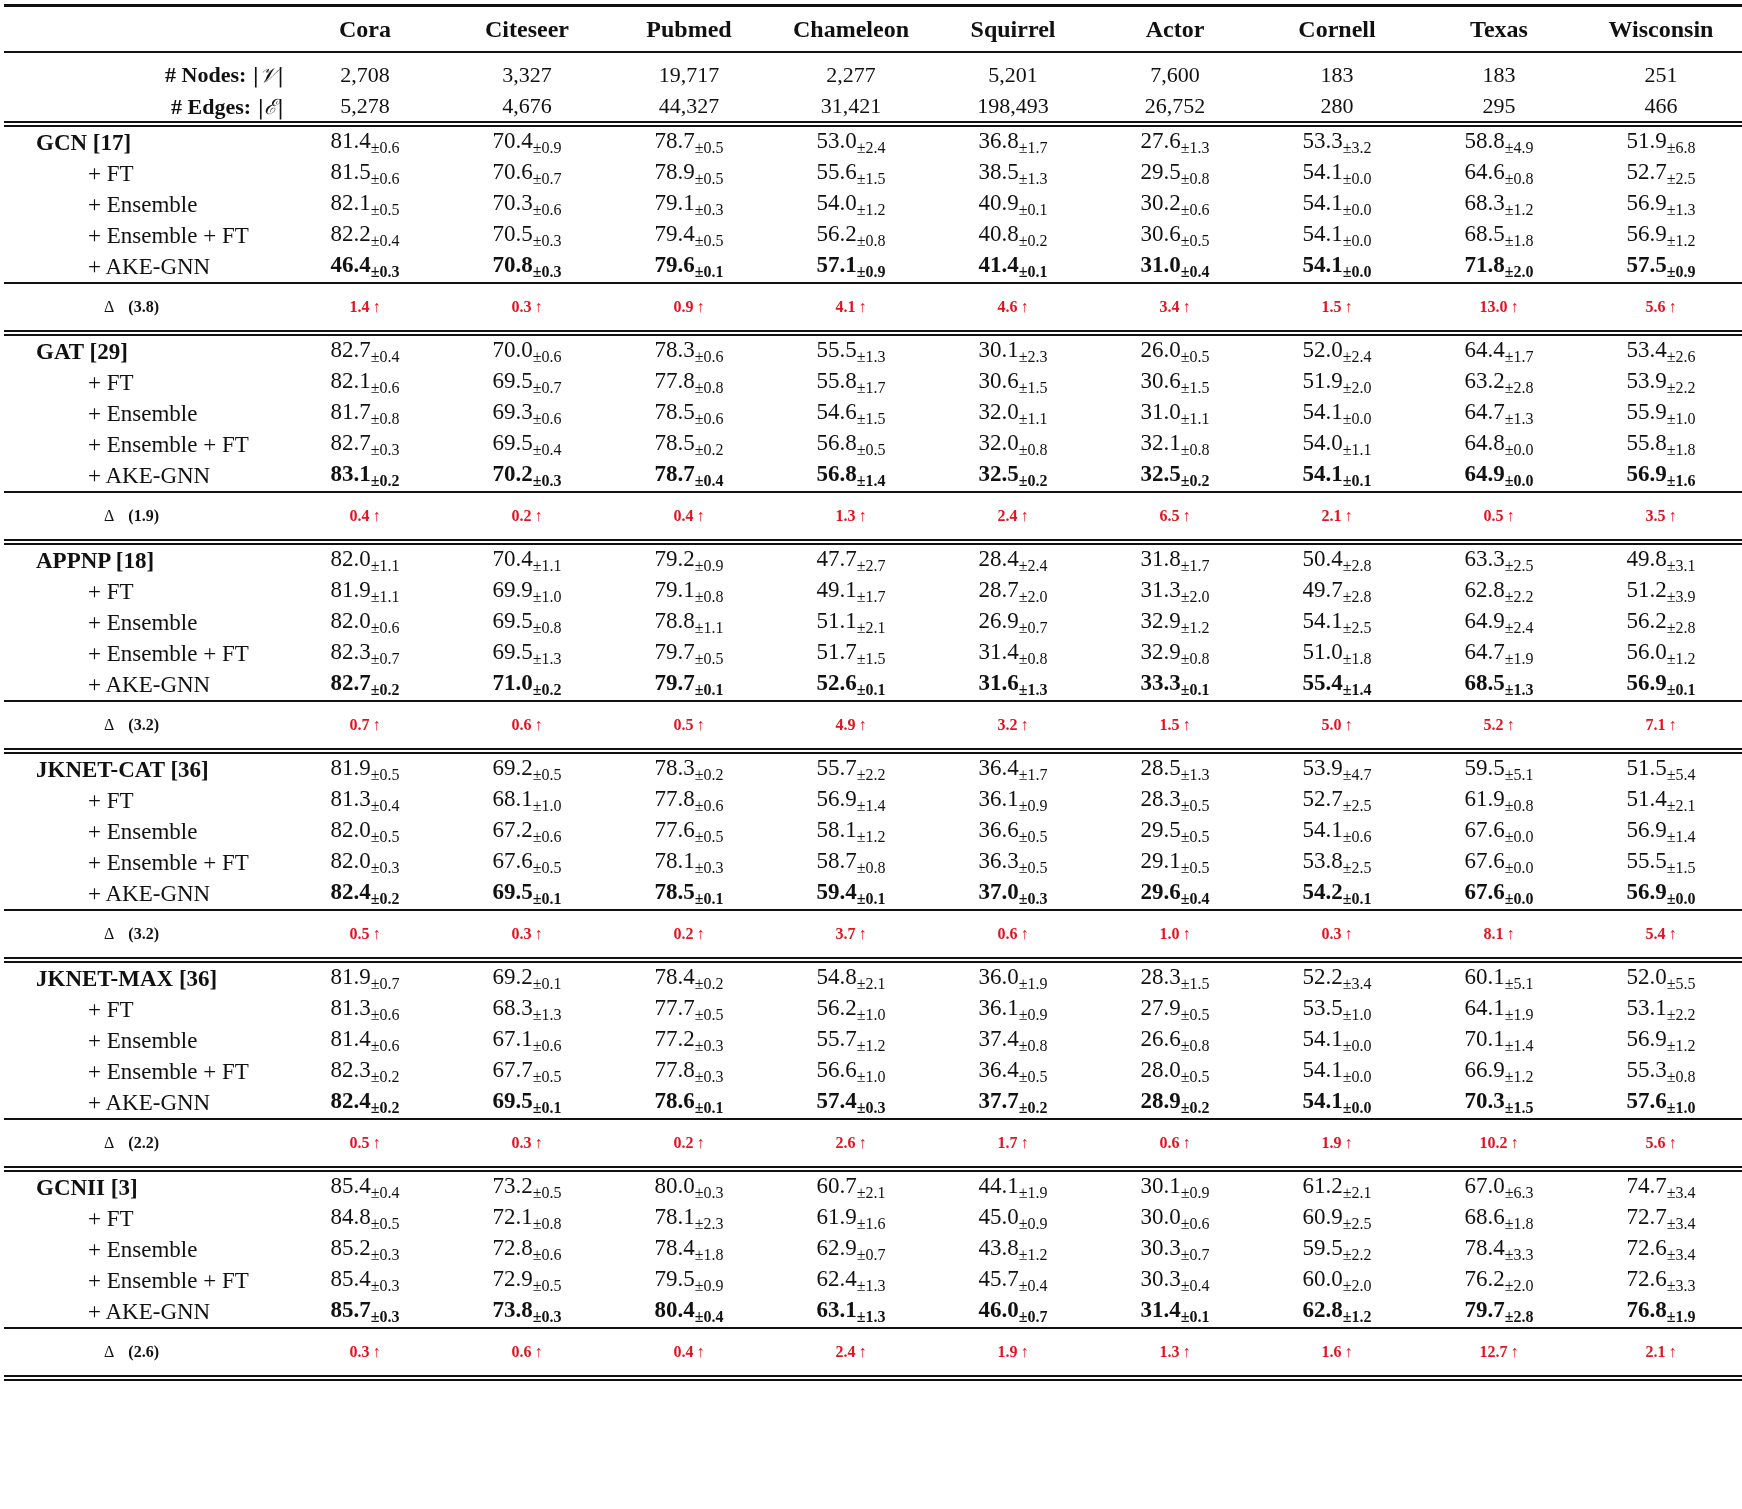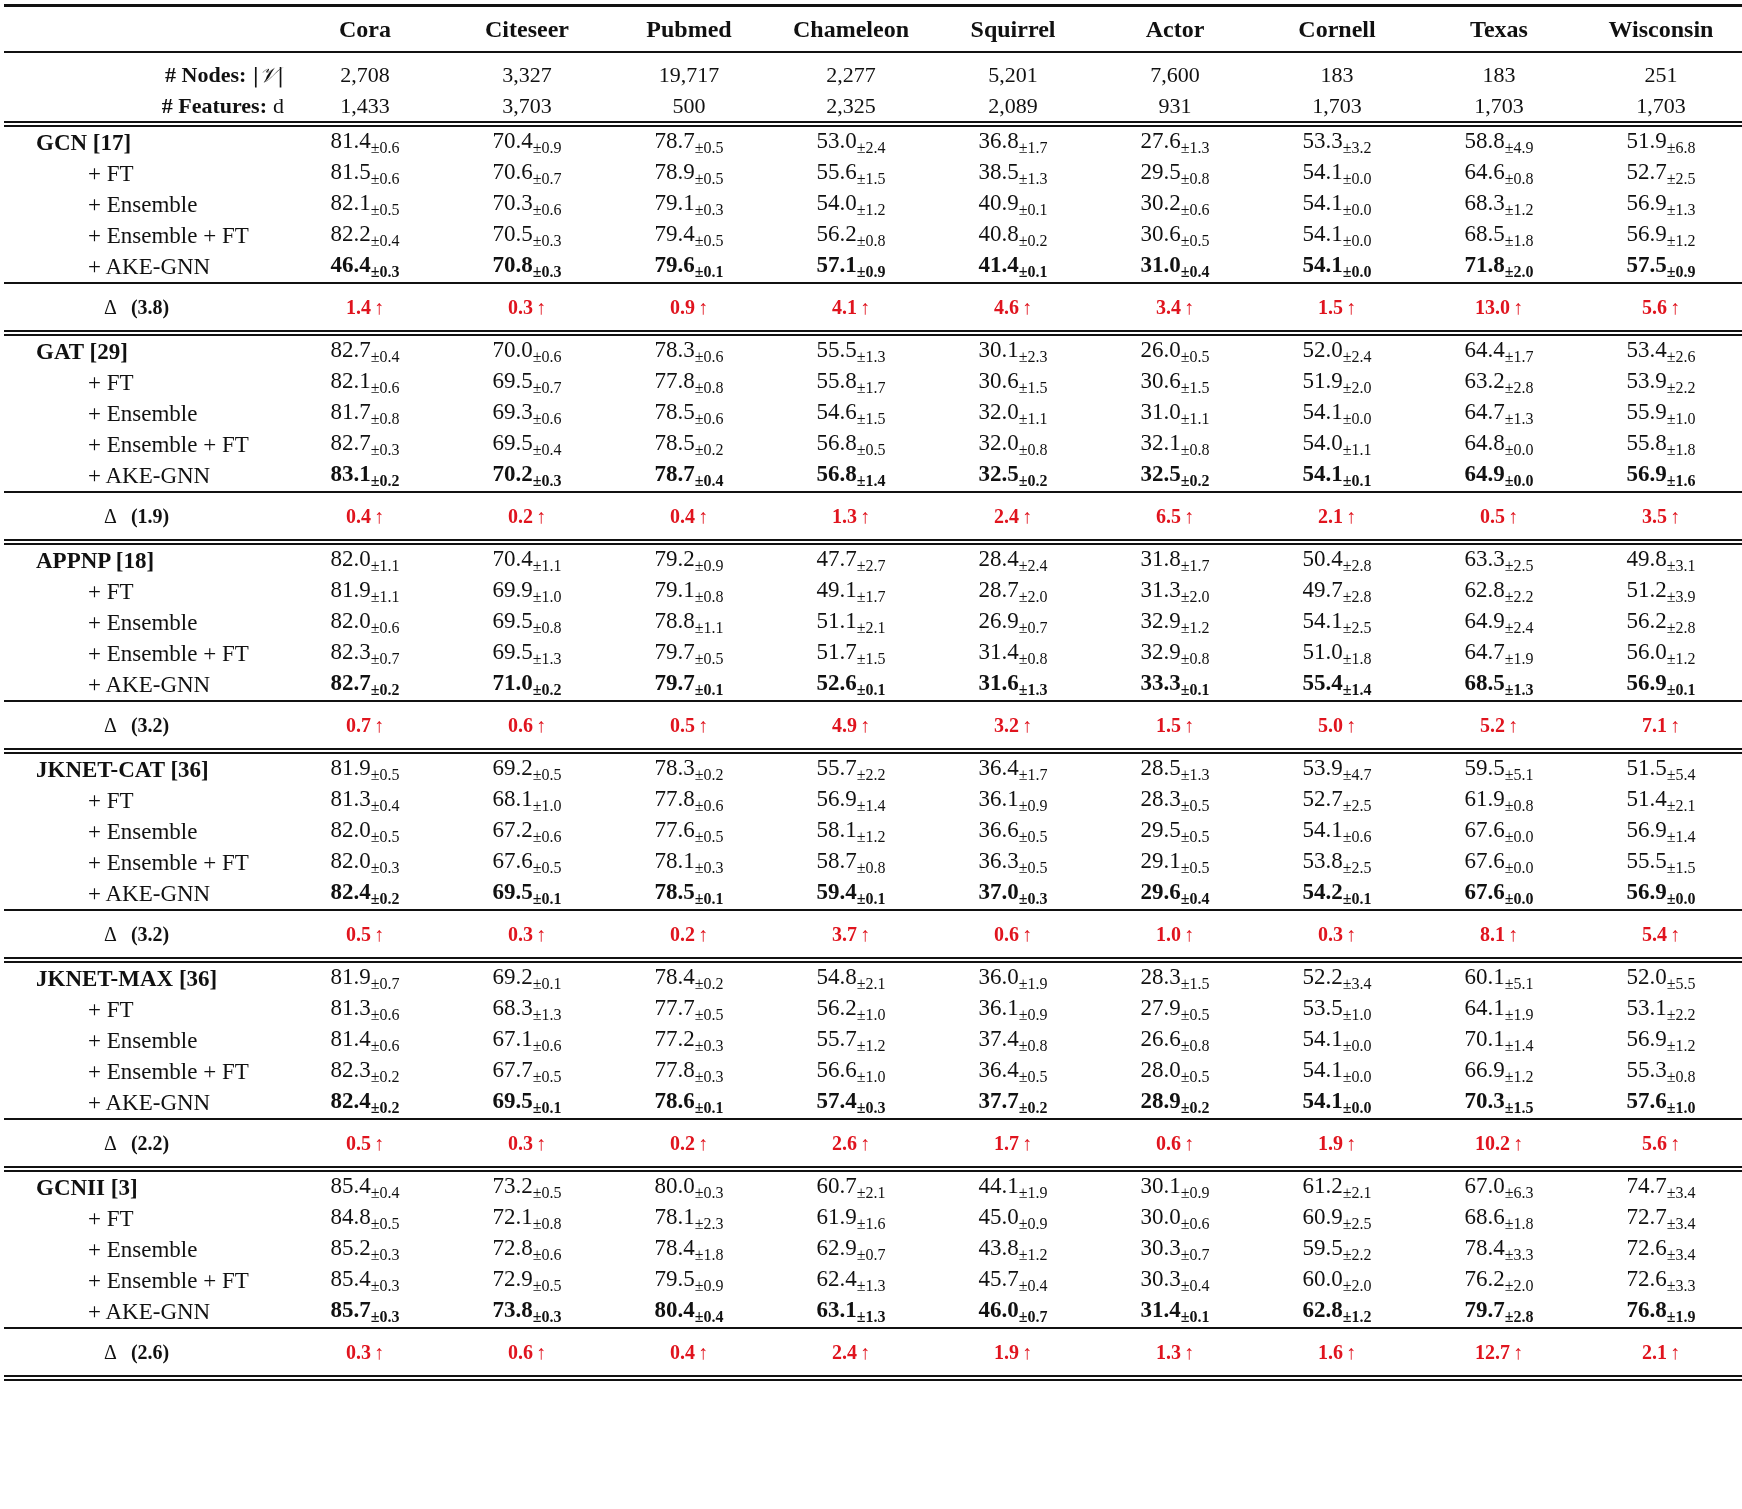--- a/index.html
+++ b/index.html
@@ -18,21 +18,21 @@
   .stat td.lbl { text-align: right; padding-left: 38px; }
   .stat td.lbl b { font-weight: bold; }
   .stat .first td { padding-top: 6px; }
   .res td { font-size: 23px; height: 31px; }
   .res td.lbl { text-align: left; }
   .res td.base { padding-left: 32px; font-weight: bold; }
   .res td.var { padding-left: 84px; margin-top: 41px; }
   .sd { font-size: 16px; vertical-align: -5px; }
   .best .val { font-weight: bold; }
   .best .sd { font-weight: bold; }
-  .delta td { font-size: 20px; height: 46px; color: #e0141e; font-weight: bold; }
+  .delta td { font-size: 16px; height: 46px; color: #e0141e; font-weight: bold; }
   .delta td.lbl { color: #111; font-weight: normal; text-align: left; padding-left: 100px; }
   .delta td.lbl .avg { font-weight: bold; margin-left: 14px; }
   .arrow { font-weight: normal; margin-left: 3px; }
   .cal { font-family: "DejaVu Serif", serif; font-style: italic; font-size: 21px; }
 </style>
 </head>
 <body>
 
 <div class="wrap">
   <table>
@@ -69,30 +69,30 @@
           <td>3,327</td>
           <td>19,717</td>
           <td>2,277</td>
           <td>5,201</td>
           <td>7,600</td>
           <td>183</td>
           <td>183</td>
           <td>251</td>
         </tr>
         <tr>
-          <td class="lbl"><b># Features:</b><span class="" style="margin-left: 6px;">d</span></td>
-          <td>1,433</td>
-          <td>3,703</td>
-          <td>500</td>
-          <td>2,325</td>
-          <td>2,089</td>
-          <td>931</td>
-          <td>1,703</td>
-          <td>1,703</td>
-          <td>1,703</td>
+          <td class="lbl"><b># Edges:</b><span class="cal" style="margin-left: 6px;">|ℰ|</span></td>
+          <td>5,278</td>
+          <td>4,676</td>
+          <td>44,327</td>
+          <td>31,421</td>
+          <td>198,493</td>
+          <td>26,752</td>
+          <td>280</td>
+          <td>295</td>
+          <td>466</td>
         </tr>
       </tbody>
     <tbody id="groups-body">
         <tr class="res first dblrule">
           <td class="lbl base">GCN [17]</td>
           <td><span class="val">81.4</span><span class="sd">±0.6</span></td>
           <td><span class="val">70.4</span><span class="sd">±0.9</span></td>
           <td><span class="val">78.7</span><span class="sd">±0.5</span></td>
           <td><span class="val">53.0</span><span class="sd">±2.4</span></td>
           <td><span class="val">36.8</span><span class="sd">±1.7</span></td>

